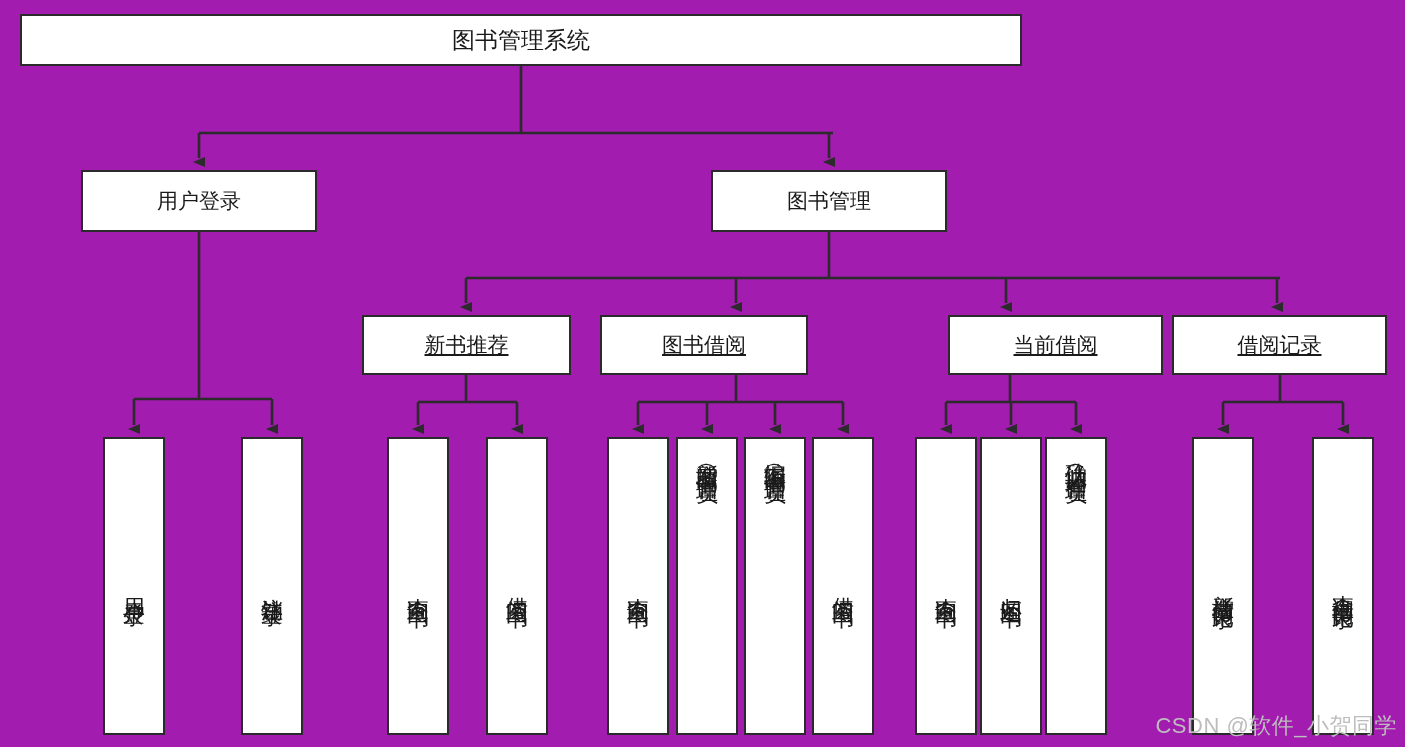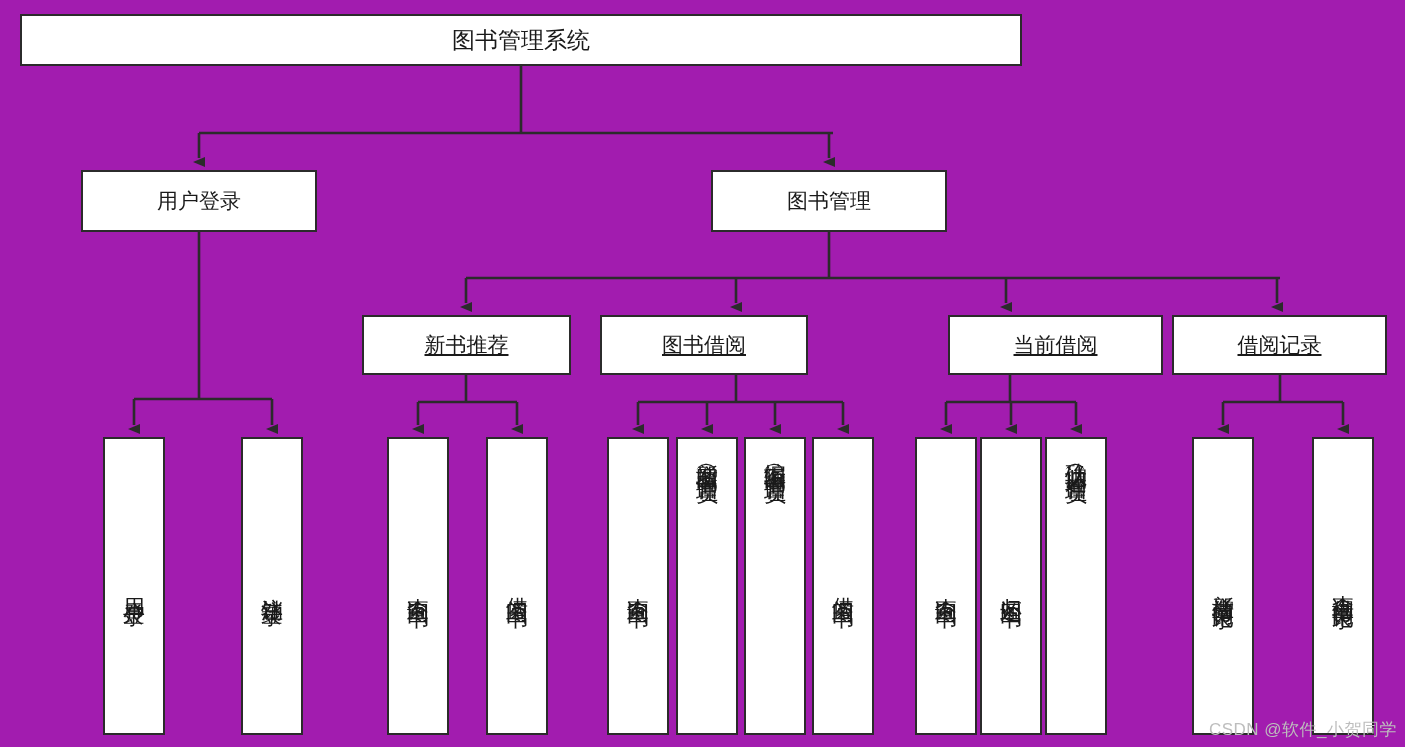--- a/index.html
+++ b/index.html
@@ -91,21 +91,21 @@
   }
   .node.leaf.centered {
     align-items: center;
     padding-top: 0;
   }
 
   .watermark {
     position: absolute;
     right: 8px;
     bottom: 6px;
-    font-size: 17px;
+    font-size: 22px;
     color: #bdbdbd;
     letter-spacing: 0.5px;
     z-index: 3;
     white-space: nowrap;
   }
 </style>
 </head>
 <body>
 
 <div id="canvas">

